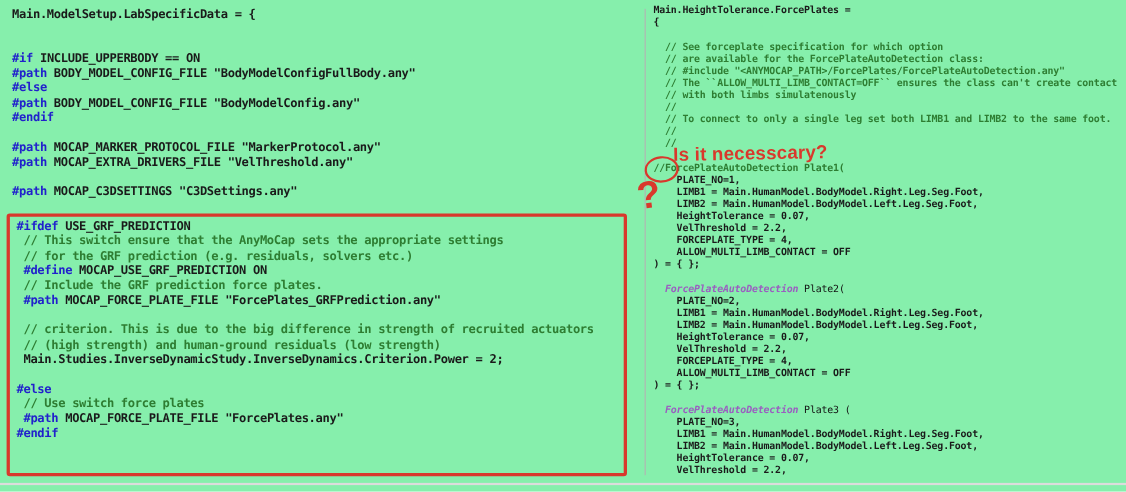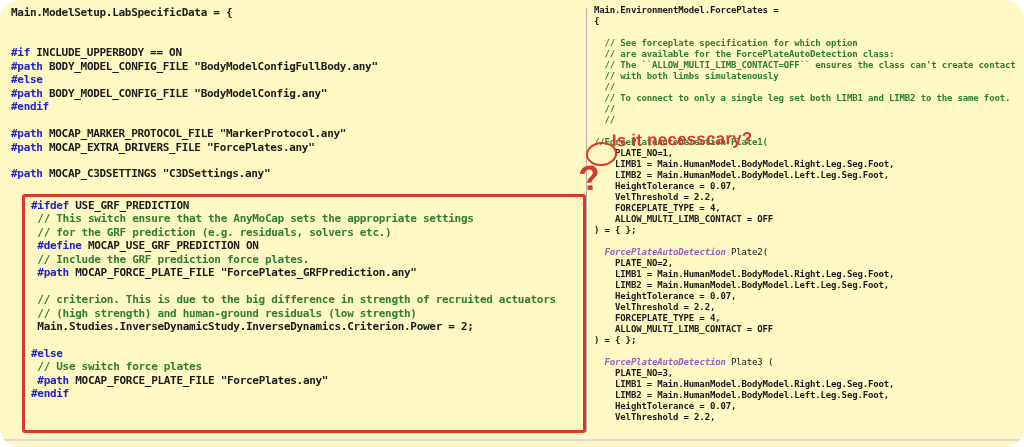--- a/index.html
+++ b/index.html
@@ -1,21 +1,21 @@
 <!DOCTYPE html>
 <html style="--blue: #2121cc; --green: #2e7d32; --purple: #9a5fc0; --red: #d9382c;"><head>
 <meta charset="utf-8">
 <style>
   html,body{margin:0;padding:0;background:#fff;}
-  .page{position:relative;width:1024px;height:447px;background:#fef9c3;overflow:hidden;
-        font-family:"DejaVu Sans Mono","Liberation Mono",monospace;border-radius:19px;}
+  .page{position:relative;width:1024px;height:447px;background:#86efac;overflow:hidden;
+        font-family:"DejaVu Sans Mono","Liberation Mono",monospace;}
   .cl{white-space:pre;}
   .left-code{position:absolute;left:11px;top:6px;font-size:11px;line-height:13.45px;
              letter-spacing:-0.3px;font-weight:600;color:#1a1a1a;}
-  .box-code{position:absolute;left:22px;top:194px;width:552px;height:229px;
+  .box-code{position:absolute;left:6px;top:194px;width:552px;height:229px;
             border:3px solid var(--red);border-radius:3px;padding:2px 0 2px 6px;
             font-size:11px;line-height:13.45px;letter-spacing:-0.3px;font-weight:600;color:#1a1a1a;
             box-sizing:content-box;}
   .right-code{position:absolute;left:594px;top:5px;font-size:9px;line-height:11px;
               letter-spacing:-0.15px;font-weight:600;color:#1a1a1a;}
   .seg-d{color:#1a1a1a;}
   .seg-p{color:var(--blue);}
   .seg-c{color:var(--green);}
   .seg-t{color:var(--purple);font-style:italic;}
   .seg-b{color:#111;font-weight:400;}
@@ -40,21 +40,21 @@
         <div class="cl"><span class="seg-d">Main.ModelSetup.LabSpecificData = {</span></div>
         <div class="cl">&nbsp;</div>
         <div class="cl">&nbsp;</div>
         <div class="cl"><span class="seg-p">#if</span><span class="seg-d"> INCLUDE_UPPERBODY == ON</span></div>
         <div class="cl"><span class="seg-p">#path</span><span class="seg-d"> BODY_MODEL_CONFIG_FILE "BodyModelConfigFullBody.any"</span></div>
         <div class="cl"><span class="seg-p">#else</span></div>
         <div class="cl"><span class="seg-p">#path</span><span class="seg-d"> BODY_MODEL_CONFIG_FILE "BodyModelConfig.any"</span></div>
         <div class="cl"><span class="seg-p">#endif</span></div>
         <div class="cl">&nbsp;</div>
         <div class="cl"><span class="seg-p">#path</span><span class="seg-d"> MOCAP_MARKER_PROTOCOL_FILE "MarkerProtocol.any"</span></div>
-        <div class="cl"><span class="seg-p">#path</span><span class="seg-d"> MOCAP_EXTRA_DRIVERS_FILE "ForcePlates.any"</span></div>
+        <div class="cl"><span class="seg-p">#path</span><span class="seg-d"> MOCAP_EXTRA_DRIVERS_FILE "VelThreshold.any"</span></div>
         <div class="cl">&nbsp;</div>
         <div class="cl"><span class="seg-p">#path</span><span class="seg-d"> MOCAP_C3DSETTINGS "C3DSettings.any"</span></div>
       </div>
     <div class="box-code" id="left-box">
         <div class="cl"><span class="seg-p">#ifdef</span><span class="seg-d"> USE_GRF_PREDICTION</span></div>
         <div class="cl"><span class="seg-c"> // This switch ensure that the AnyMoCap sets the appropriate settings</span></div>
         <div class="cl"><span class="seg-c"> // for the GRF prediction (e.g. residuals, solvers etc.)</span></div>
         <div class="cl"><span class="seg-d"> </span><span class="seg-p">#define</span><span class="seg-d"> MOCAP_USE_GRF_PREDICTION ON</span></div>
         <div class="cl"><span class="seg-c"> // Include the GRF prediction force plates.</span></div>
         <div class="cl"><span class="seg-d"> </span><span class="seg-p">#path</span><span class="seg-d"> MOCAP_FORCE_PLATE_FILE "ForcePlates_GRFPrediction.any"</span></div>
@@ -67,25 +67,26 @@
         <div class="cl"><span class="seg-c"> // Use switch force plates</span></div>
         <div class="cl"><span class="seg-d"> </span><span class="seg-p">#path</span><span class="seg-d"> MOCAP_FORCE_PLATE_FILE "ForcePlates.any"</span></div>
         <div class="cl"><span class="seg-p">#endif</span></div>
       </div>
   </section>
 
   <div class="divider"></div>
 
   <section>
     <div class="right-code" id="right-code">
-        <div class="cl"><span class="seg-d">Main.EnvironmentModel.ForcePlates =</span></div>
+        <div class="cl"><span class="seg-d">Main.HeightTolerance.ForcePlates =</span></div>
         <div class="cl"><span class="seg-d">{</span></div>
         <div class="cl">&nbsp;</div>
         <div class="cl"><span class="seg-c">  // See forceplate specification for which option</span></div>
         <div class="cl"><span class="seg-c">  // are available for the ForcePlateAutoDetection class:</span></div>
+        <div class="cl"><span class="seg-c">  // #include "&lt;ANYMOCAP_PATH&gt;/ForcePlates/ForcePlateAutoDetection.any"</span></div>
         <div class="cl"><span class="seg-c">  // The ``ALLOW_MULTI_LIMB_CONTACT=OFF`` ensures the class can't create contact</span></div>
         <div class="cl"><span class="seg-c">  // with both limbs simulatenously</span></div>
         <div class="cl"><span class="seg-c">  //</span></div>
         <div class="cl"><span class="seg-c">  // To connect to only a single leg set both LIMB1 and LIMB2 to the same foot.</span></div>
         <div class="cl"><span class="seg-c">  //</span></div>
         <div class="cl"><span class="seg-c">  //</span></div>
         <div class="cl">&nbsp;</div>
         <div class="cl"><span class="seg-c">//</span><span class="seg-c">ForcePlateAutoDetection Plate1(</span></div>
         <div class="cl"><span class="seg-d">    PLATE_NO=1,</span></div>
         <div class="cl"><span class="seg-d">    LIMB1 = Main.HumanModel.BodyModel.Right.Leg.Seg.Foot,</span></div>

